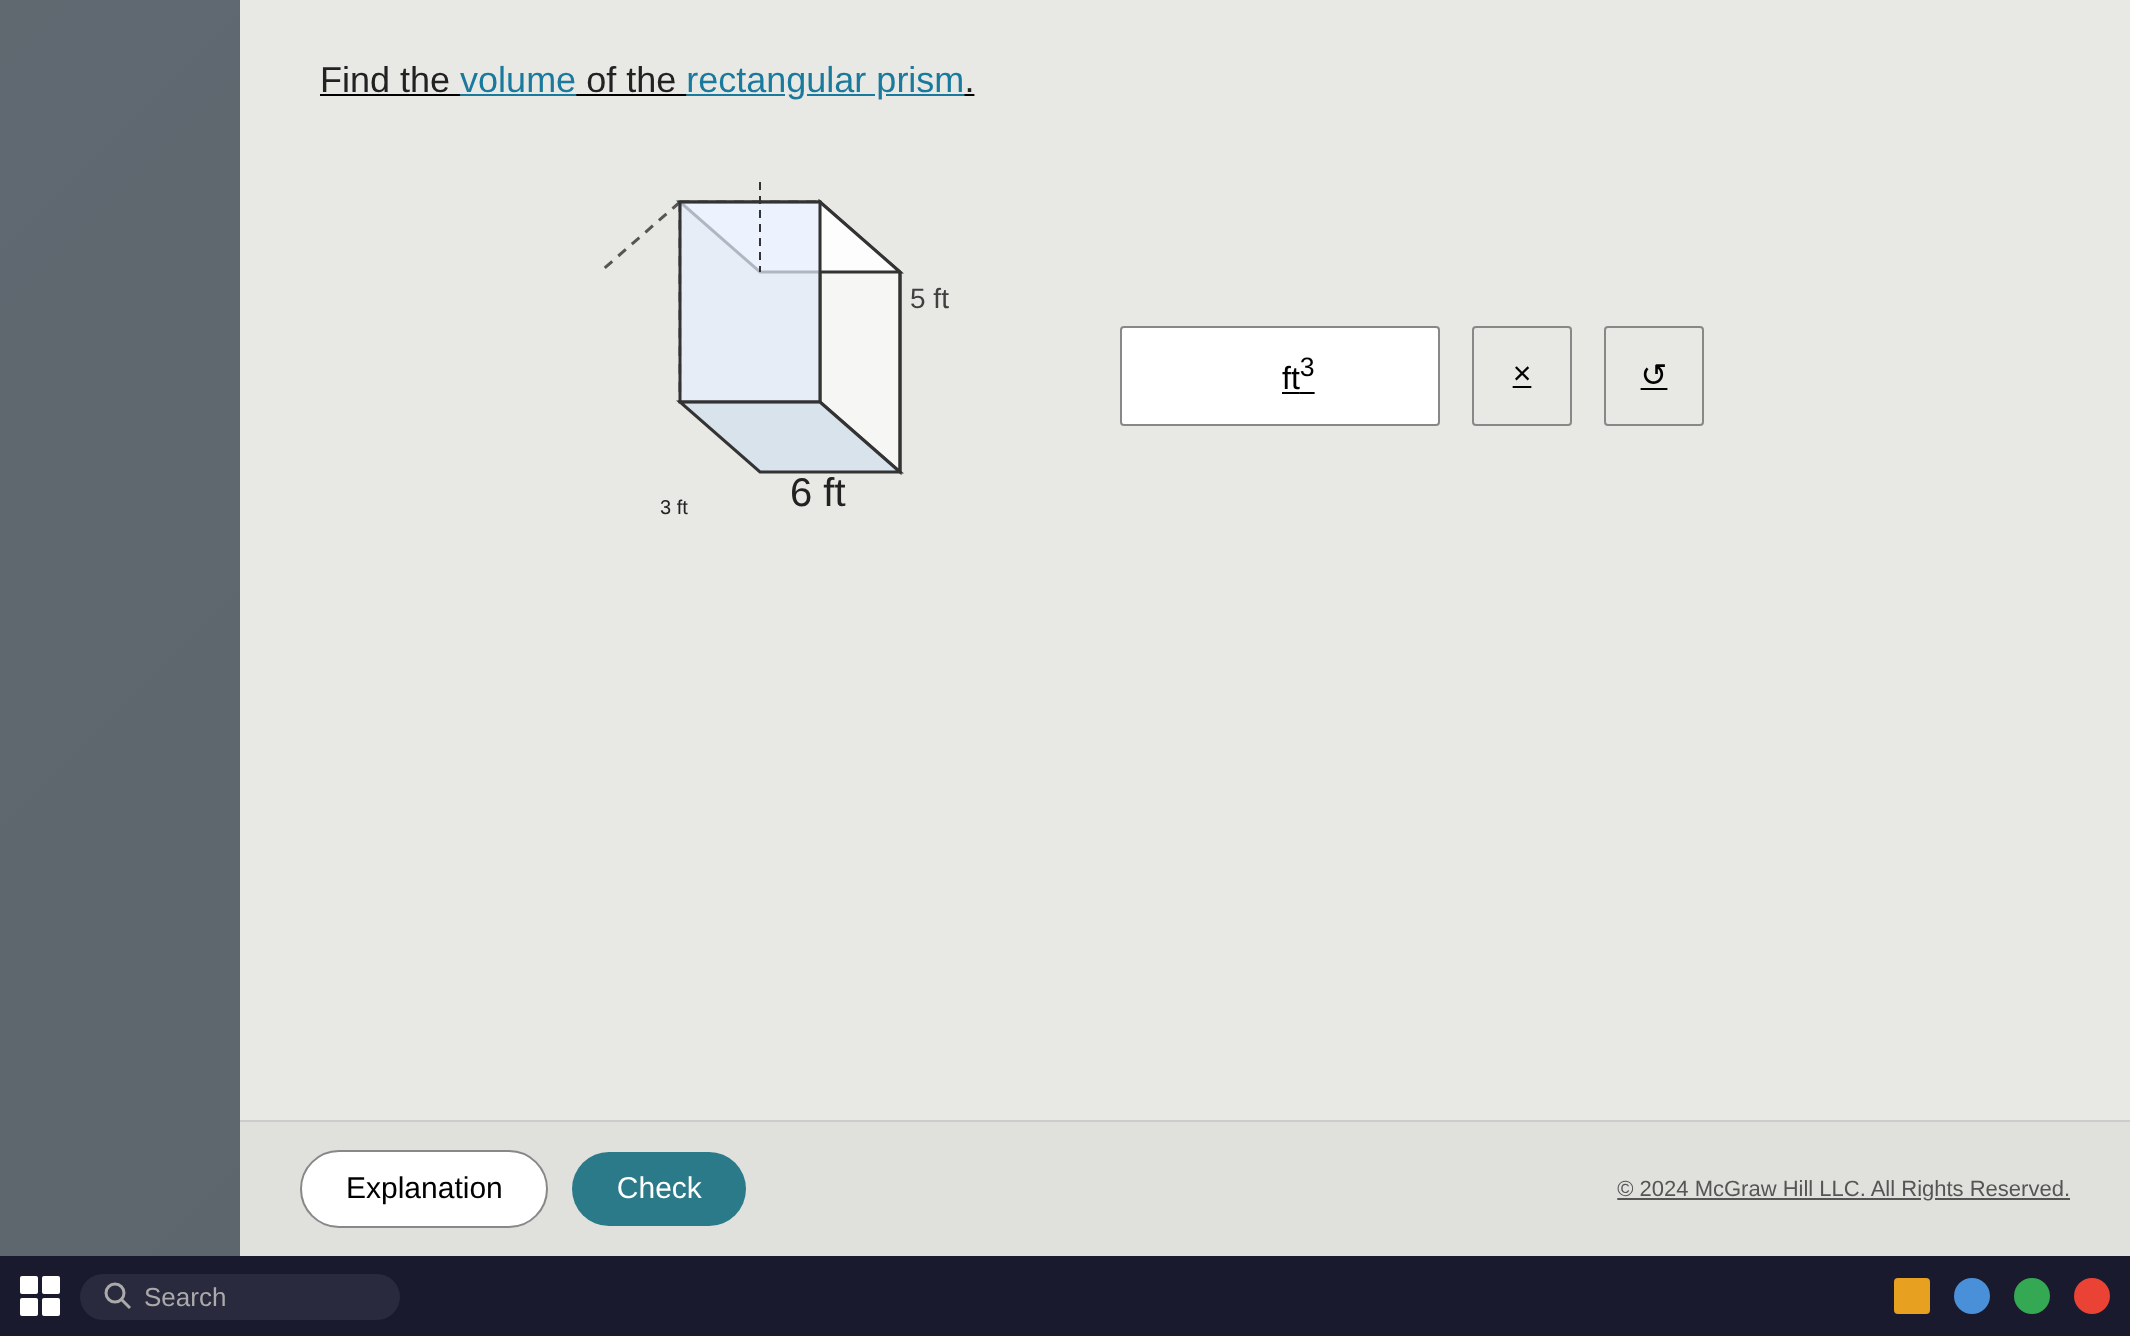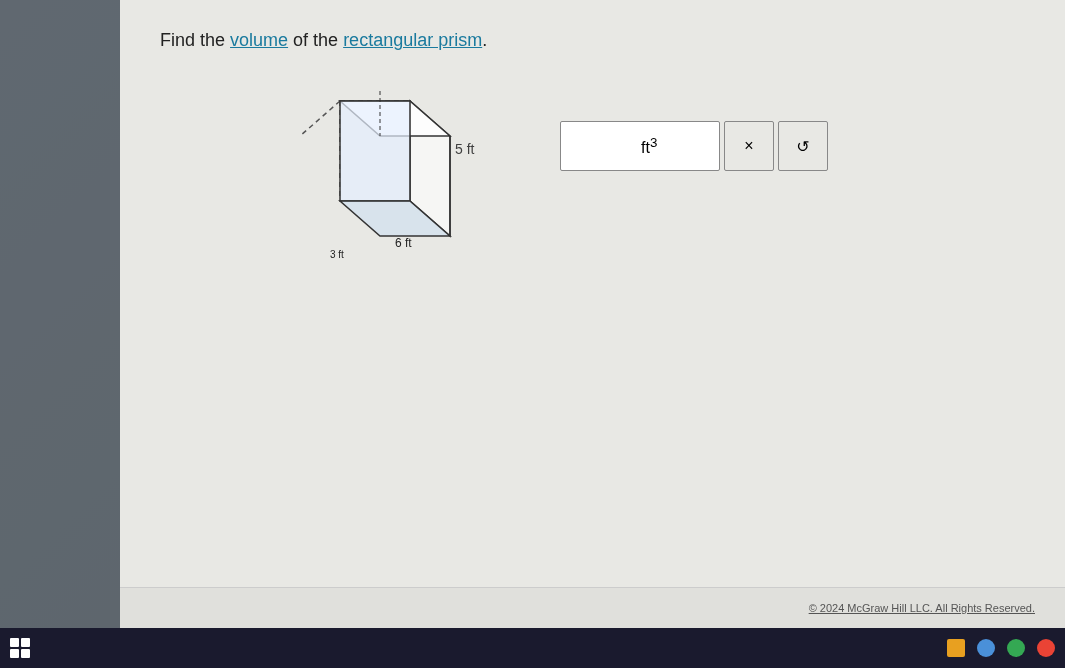--- a/index.html
+++ b/index.html
@@ -31,20 +31,21 @@
 
     
     .main-content {
       position: absolute;
       left: 120px;
       top: 0;
       right: 0;
       bottom: 40px;
       background: #e8e8e4;
       padding: 30px 40px;
+      text-decoration: underline;
     }
 
     
     .question-text {
       font-size: 18px;
       color: #222;
       margin-bottom: 30px;
     }
 
     .question-text a {
@@ -222,54 +223,63 @@
 
         <polygon points="60,120 130,120 170,155 100,155" fill="rgba(210,225,240,0.7)" stroke="#333" stroke-width="1.5"></polygon>
 
         <line x1="170" y1="55" x2="170" y2="155" stroke="#333" stroke-width="1.5"></line>
 
         <line x1="100" y1="10" x2="100" y2="55" stroke="#333" stroke-width="1" stroke-dasharray="4,3"></line>
       </svg>
 
       
       <div style="position:absolute; top:60px; left:175px; font-size:14px; color:#404040;">5 ft</div>
-      <div style="position:absolute; top:155px; left:115px; font-size:12px; color:#222;">6 ft</div>
+      <div style="position:absolute; top:155px; left:115px; font-size:20px; color:#222;">6 ft</div>
       <div style="position:absolute; top:168px; left:50px; font-size:10px; color:#222;">3 ft</div>
     </div>
 
     <div style="display:flex; flex-direction:column; justify-content:center; margin-top:40px;">
-      <div style="display:flex; align-items:flex-end; gap:4px;">
+      <div style="display:flex; align-items:flex-end; gap:16px;margin-top:42px;">
 
         <div class="answer-input-box">
           <input type="text" style="width: 60px; font-size: 18px; border: none; outline: none;">
           <span style="font-size:16px;">ft<sup>3</sup></span>
         </div>
 
         <button class="action-btn">×</button>
 
         <button class="action-btn">↺</button>
       </div>
     </div>
   </div>
 </div>
 
 <div class="bottom-bar">
   <div style="display:flex; align-items:center; gap:0;">
+    <button class="btn-explanation">Explanation</button>
+    <button class="btn-check">Check</button>
   </div>
   <div class="copyright">© 2024 McGraw Hill LLC. All Rights Reserved.</div>
 </div>
 
 <div class="taskbar">
   <div class="taskbar-start">
     <div class="windows-icon">
       <div></div>
         <div></div>
         <div></div>
         <div></div>
     </div>
   </div>
+  <div class="search-bar">
+    <svg width="14" height="14" viewBox="0 0 14 14">
+      <circle cx="5.5" cy="5.5" r="4.5" stroke="#aaa" stroke-width="1.5" fill="none"></circle>
+      <line x1="9" y1="9" x2="13" y2="13" stroke="#aaa" stroke-width="1.5"></line>
+    </svg>
+    <span style="color:#aaa;">Search</span>
+  </div>
   <div class="taskbar-icons">
     <div style="width:18px;height:18px;background:#e8a020;border-radius:2px;"></div>
     <div style="width:18px;height:18px;background:#4a90d9;border-radius:9px;"></div>
     <div style="width:18px;height:18px;background:#34a853;border-radius:9px;"></div>
     <div style="width:18px;height:18px;background:#ea4335;border-radius:9px;"></div>
   </div>
 </div>
 
 </body></html>

